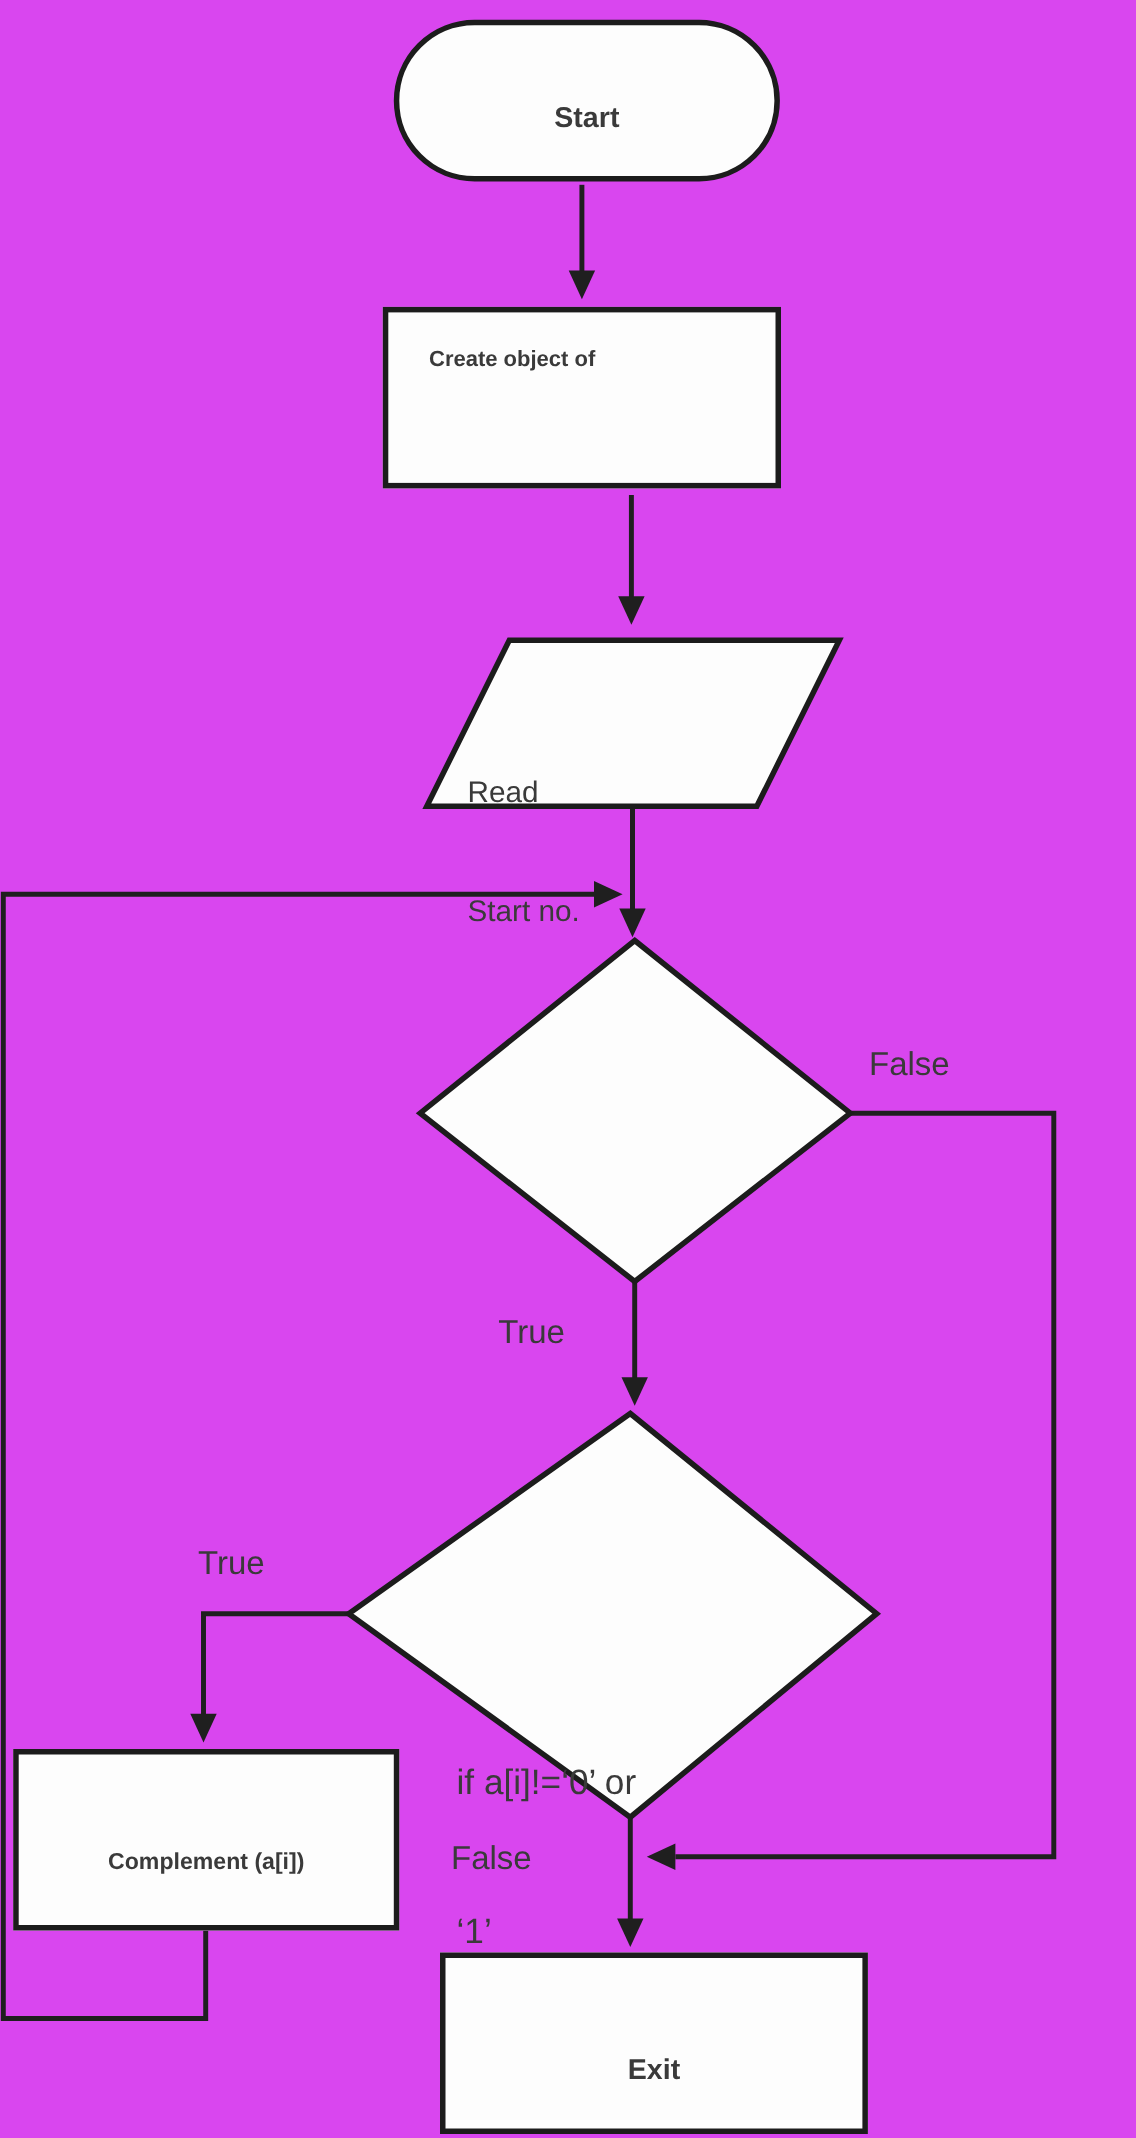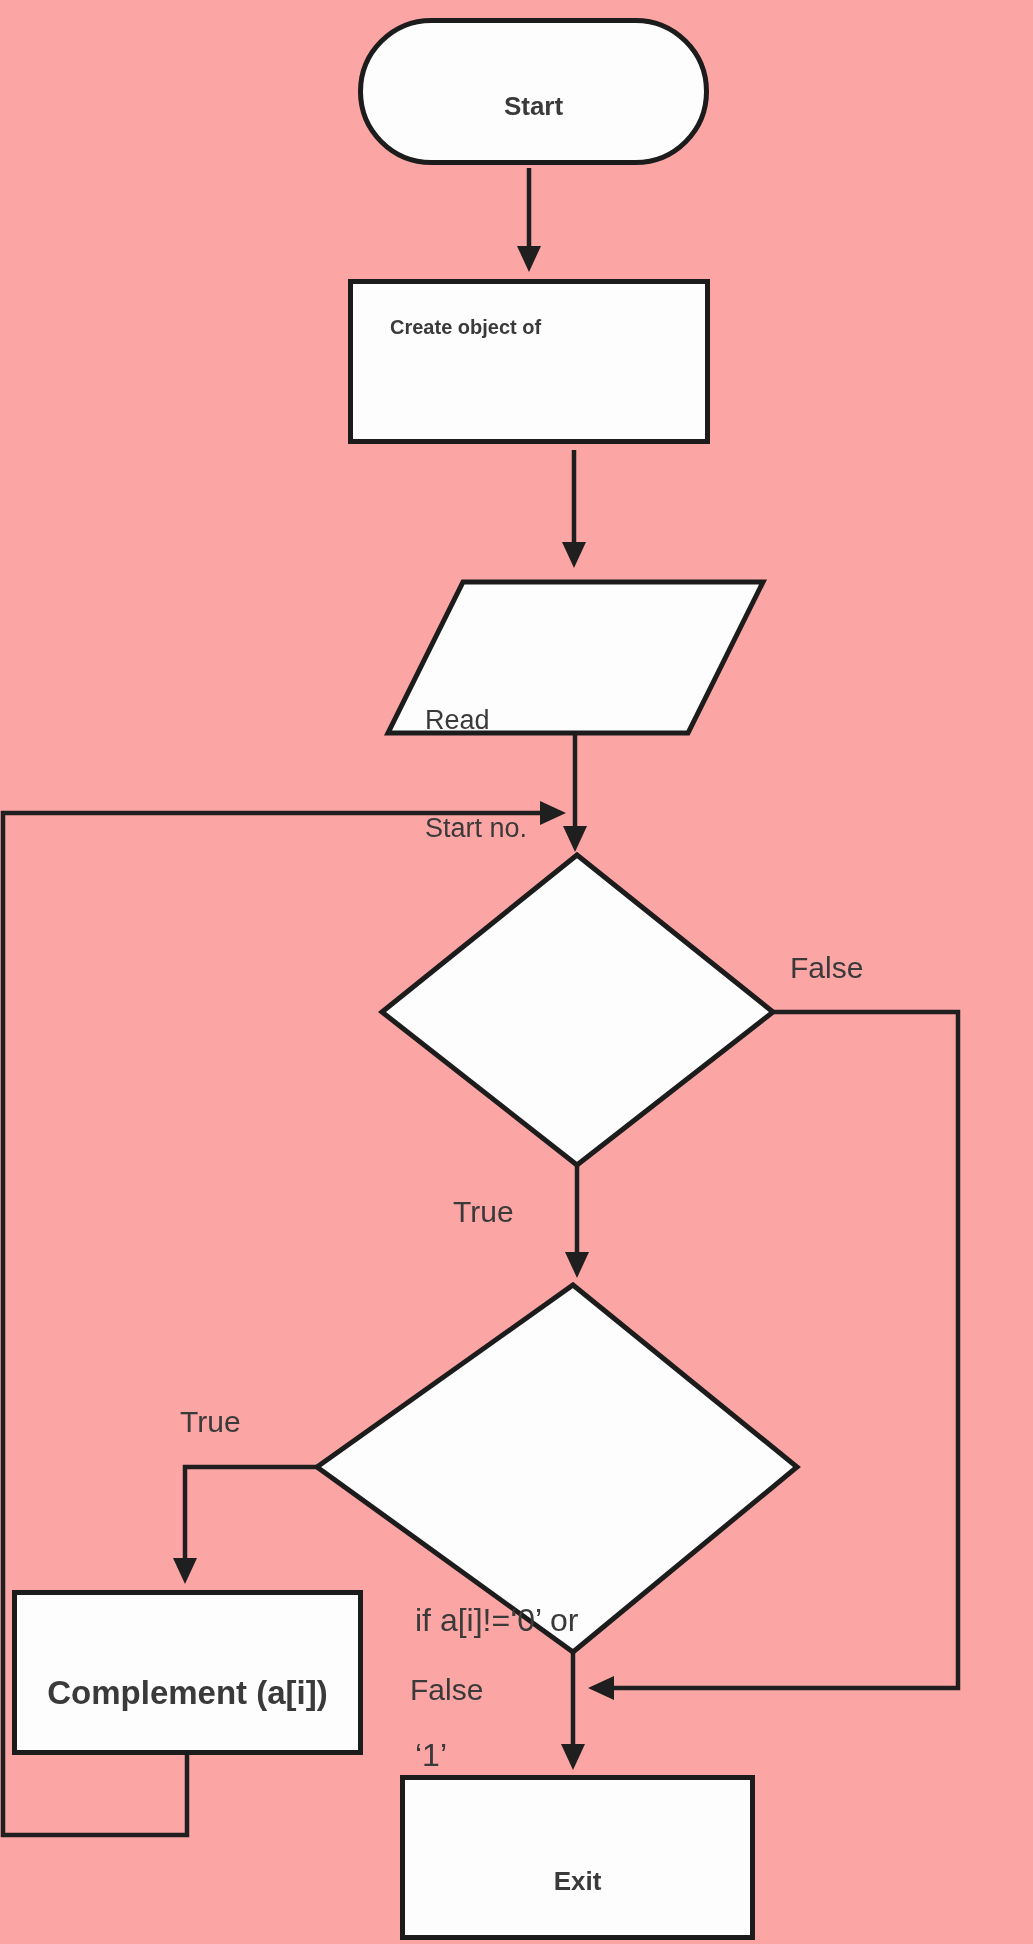--- a/index.html
+++ b/index.html
@@ -5,21 +5,21 @@
   html, body { margin: 0; padding: 0; }
   body {
     width: 1033px; height: 1944px;
     background: #fcfcfc;
     font-family: "Liberation Sans", sans-serif;
     overflow: hidden;
   }
   #canvas {
     position: relative;
     width: 1033px; height: 1944px;
-    background: #fca5a5;
+    background: #d946ef;
     color: #3a3a3a;
   }
   #wires {
     position: absolute; left: 0; top: 0;
     width: 1033px; height: 1944px;
   }
   .node {
     position: absolute;
     box-sizing: border-box;
     border: 5px solid #1c1c1c;
@@ -48,23 +48,23 @@
   
   #read-label { left: 425px; top: 630px; width: 300px;
                 font-size: 27px; line-height: 36px; }
   
   #null-check-label { left: 427px; top: 1008px; width: 300px;
                       font-size: 24px; line-height: 28px; }
   #digit-check-label { left: 415px; top: 1508px; width: 300px;
                        font-size: 32px; line-height: 45px; }
   
   #complement-node { left: 12px; top: 1590px; width: 351px; height: 165px;
-                     font-size: 33px; padding-top: 40px; }
+                     font-size: 21px; padding-top: 40px; }
   
-  #exit-node { left: 400px; top: 1775px; width: 355px; height: 165px;
+  #exit-node { left: 400px; top: 1775px; width: 389px; height: 165px;
                font-size: 26px; padding-top: 48px; }
   
   .branch { width: 140px; font-size: 30px; line-height: 30px; }
   #false-1 { left: 790px; top: 953px; }
   #true-1  { left: 453px; top: 1197px; }
   #true-2  { left: 180px; top: 1407px; }
   #false-2 { left: 410px; top: 1675px; }
 </style>
 </head>
 <body>

